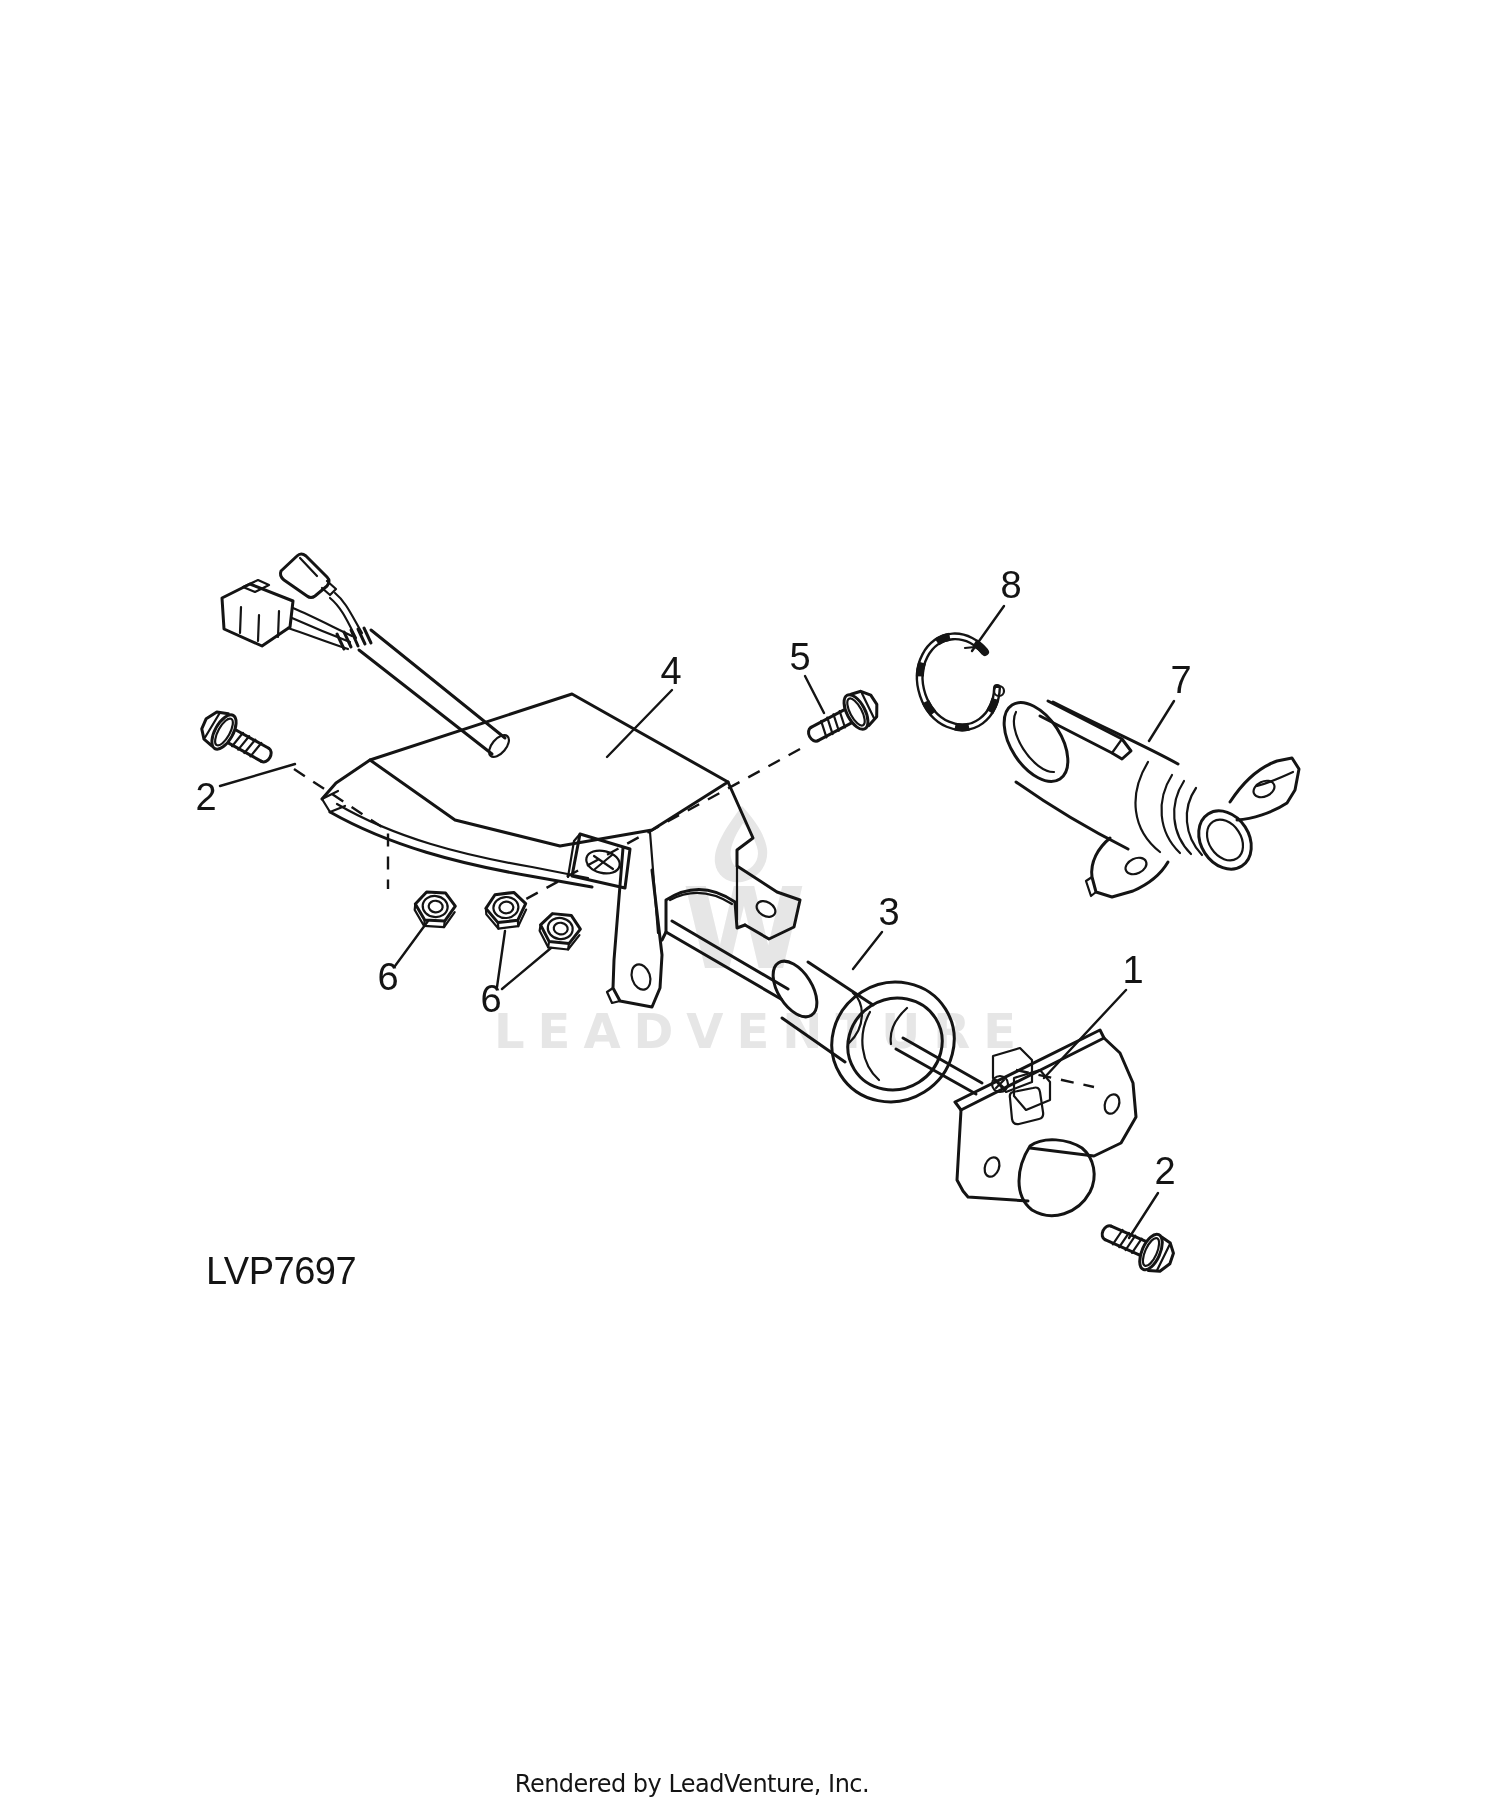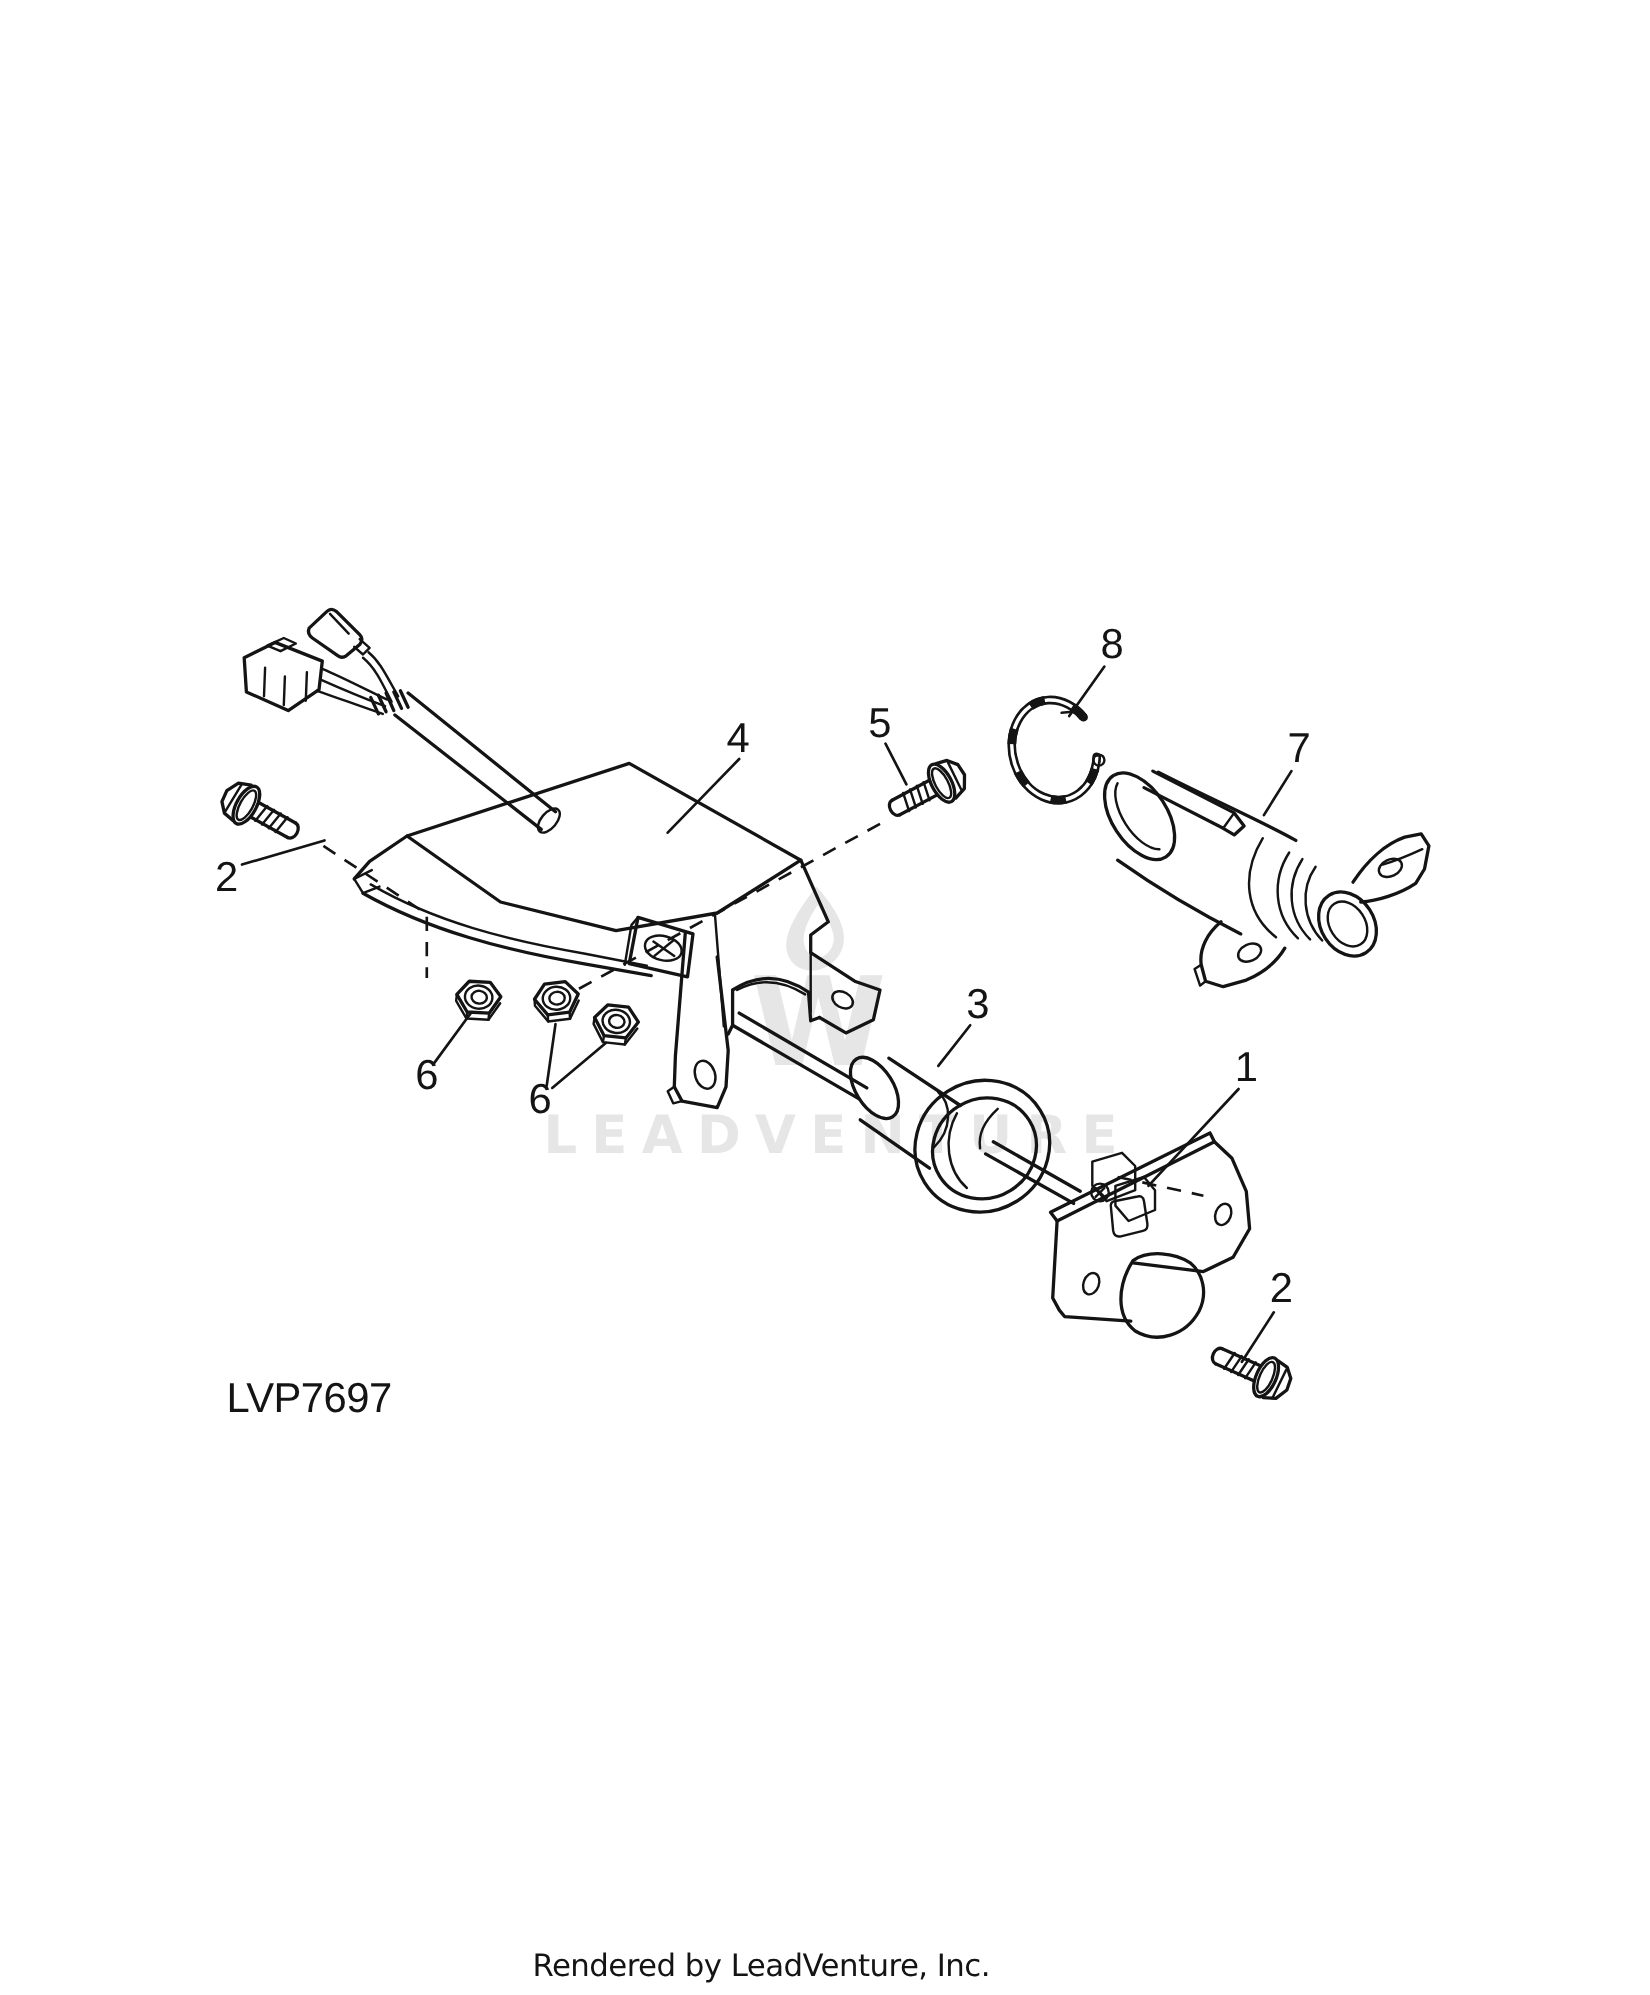--- a/index.html
+++ b/index.html
@@ -8,21 +8,21 @@
   svg{display:block;}
   .ln{fill:none;stroke:#141414;stroke-width:3;stroke-linecap:round;stroke-linejoin:round;}
   .ln2{fill:none;stroke:#141414;stroke-width:2.2;stroke-linecap:round;stroke-linejoin:round;}
   .leader{fill:none;stroke:#141414;stroke-width:2.4;stroke-linecap:round;}
   .dash{fill:none;stroke:#141414;stroke-width:2.4;stroke-dasharray:13 10;stroke-linecap:butt;}
   .callout{font-family:"Liberation Sans",sans-serif;font-size:38px;fill:#141414;}
   .partnum{font-family:"Liberation Sans",sans-serif;font-size:38px;letter-spacing:-0.5px;fill:#141414;}
   .wmtext{font-family:"DejaVu Sans",sans-serif;font-weight:bold;font-size:48px;letter-spacing:13px;}
   .wmW{font-family:"DejaVu Sans",sans-serif;font-weight:bold;font-size:112px;}
   #footer{position:absolute;left:0;top:1770px;width:1384px;text-align:center;
-          font-family:"DejaVu Sans",sans-serif;font-size:28px;letter-spacing:-0.5px;color:#141414;}
+          font-family:"DejaVu Sans",sans-serif;font-size:24px;letter-spacing:-0.5px;color:#141414;}
 </style>
 </head>
 <body>
 
 <div id="stage">
 <svg width="1500" height="1814" viewBox="0 0 1500 1814" xmlns="http://www.w3.org/2000/svg">
 
   <defs>
     <g id="nut">
       <path class="ln" d="M-20,-2 L-10,-15 L9,-16 L20,-4 L11,12 L-9,13 Z"></path>

